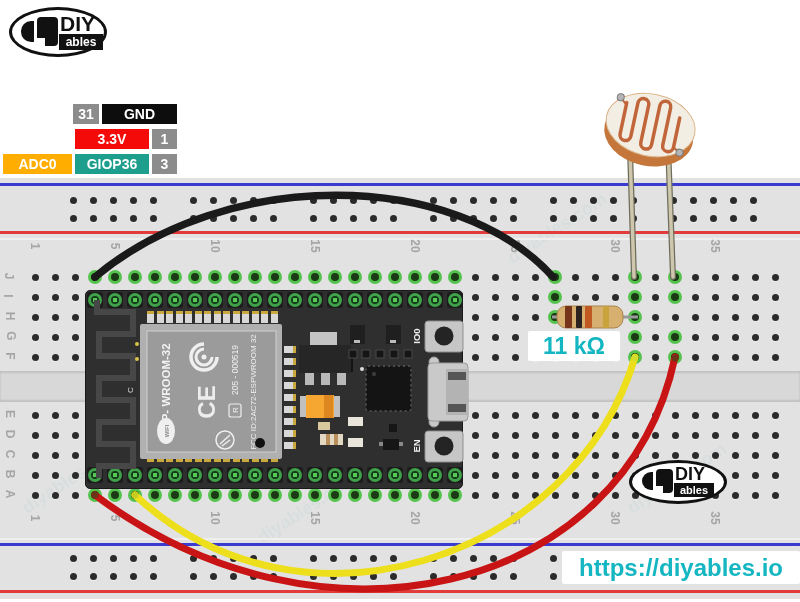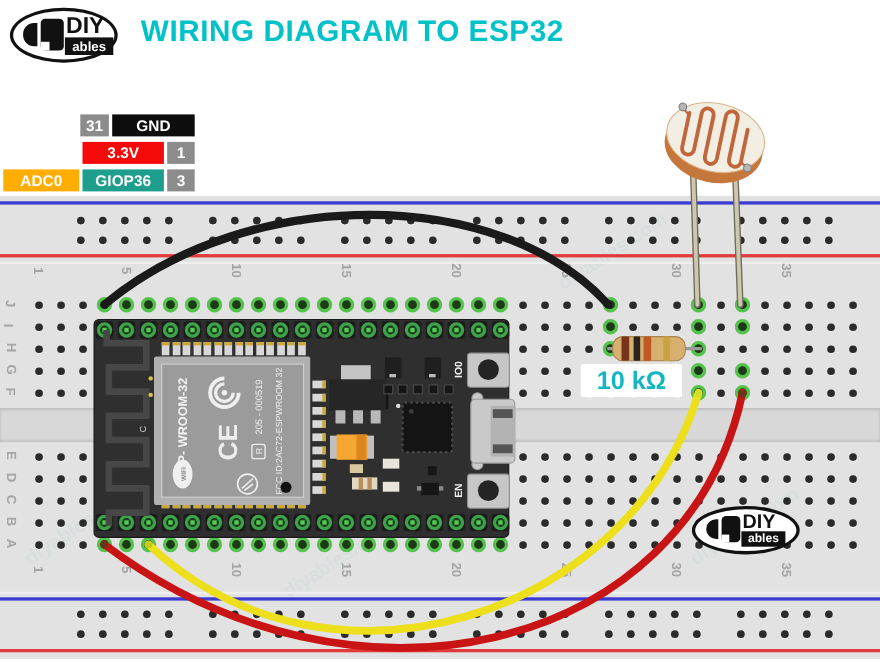--- a/index.html
+++ b/index.html
@@ -846,35 +846,35 @@
     <circle cx="675" cy="358" r="3.5" fill="#6E3417"></circle>
   </svg>
 
   <div class="logo-oval logo-h">
     <div class="logo-ico1" style="left:9px;top:11px;width:13px;height:21px;"></div>
     <div class="logo-ico2" style="left:25px;top:7px;width:21px;height:29px;"></div>
     <div class="logo-notch" style="left:25px;top:28px;width:8px;height:8px;"></div>
     <div class="logo-diy" style="left:48px;top:2px;font-size:21px;">DIY</div>
     <div class="logo-ables" style="left:47px;top:24px;width:44px;height:16px;font-size:12px;line-height:16px;">ables</div>
   </div>
-  <div class="title">WIRING DIAGRAM TO ESP32</div>
 
   <div>
     <span class="lg" style="left: 73px; top: 104px; width: 26px; background: rgb(140, 140, 140);">31</span>
     <span class="lg" style="left: 102px; top: 104px; width: 75px; background: rgb(13, 13, 13);">GND</span>
     <span class="lg" style="left: 75px; top: 129px; width: 74px; background: rgb(245, 10, 10);">3.3V</span>
     <span class="lg" style="left: 152px; top: 129px; width: 25px; background: rgb(140, 140, 140);">1</span>
     <span class="lg" style="left: 3px; top: 154px; width: 69px; background: rgb(255, 174, 0);">ADC0</span>
     <span class="lg" style="left: 75px; top: 154px; width: 74px; background: rgb(30, 158, 140);">GIOP36</span>
     <span class="lg" style="left: 152px; top: 154px; width: 25px; background: rgb(140, 140, 140);">3</span>
   </div>
 
-  <div class="lbl10k">10 kΩ</div>
+  <div class="lbl10k">11 kΩ</div>
 
   <div class="logo-oval logo-f">
     <div class="logo-ico1" style="left:10px;top:9px;width:11px;height:18px;"></div>
     <div class="logo-ico2" style="left:24px;top:6px;width:17px;height:24px;"></div>
     <div class="logo-notch" style="left:24px;top:23px;width:7px;height:7px;"></div>
     <div class="logo-diy" style="left:43px;top:1px;font-size:18px;">DIY</div>
     <div class="logo-ables" style="left:42px;top:20px;width:40px;height:14px;font-size:11px;line-height:14px;">ables</div>
   </div>
 
+  <div class="urlbox">https://diyables.io</div>
 </div>
 
 </body></html>

